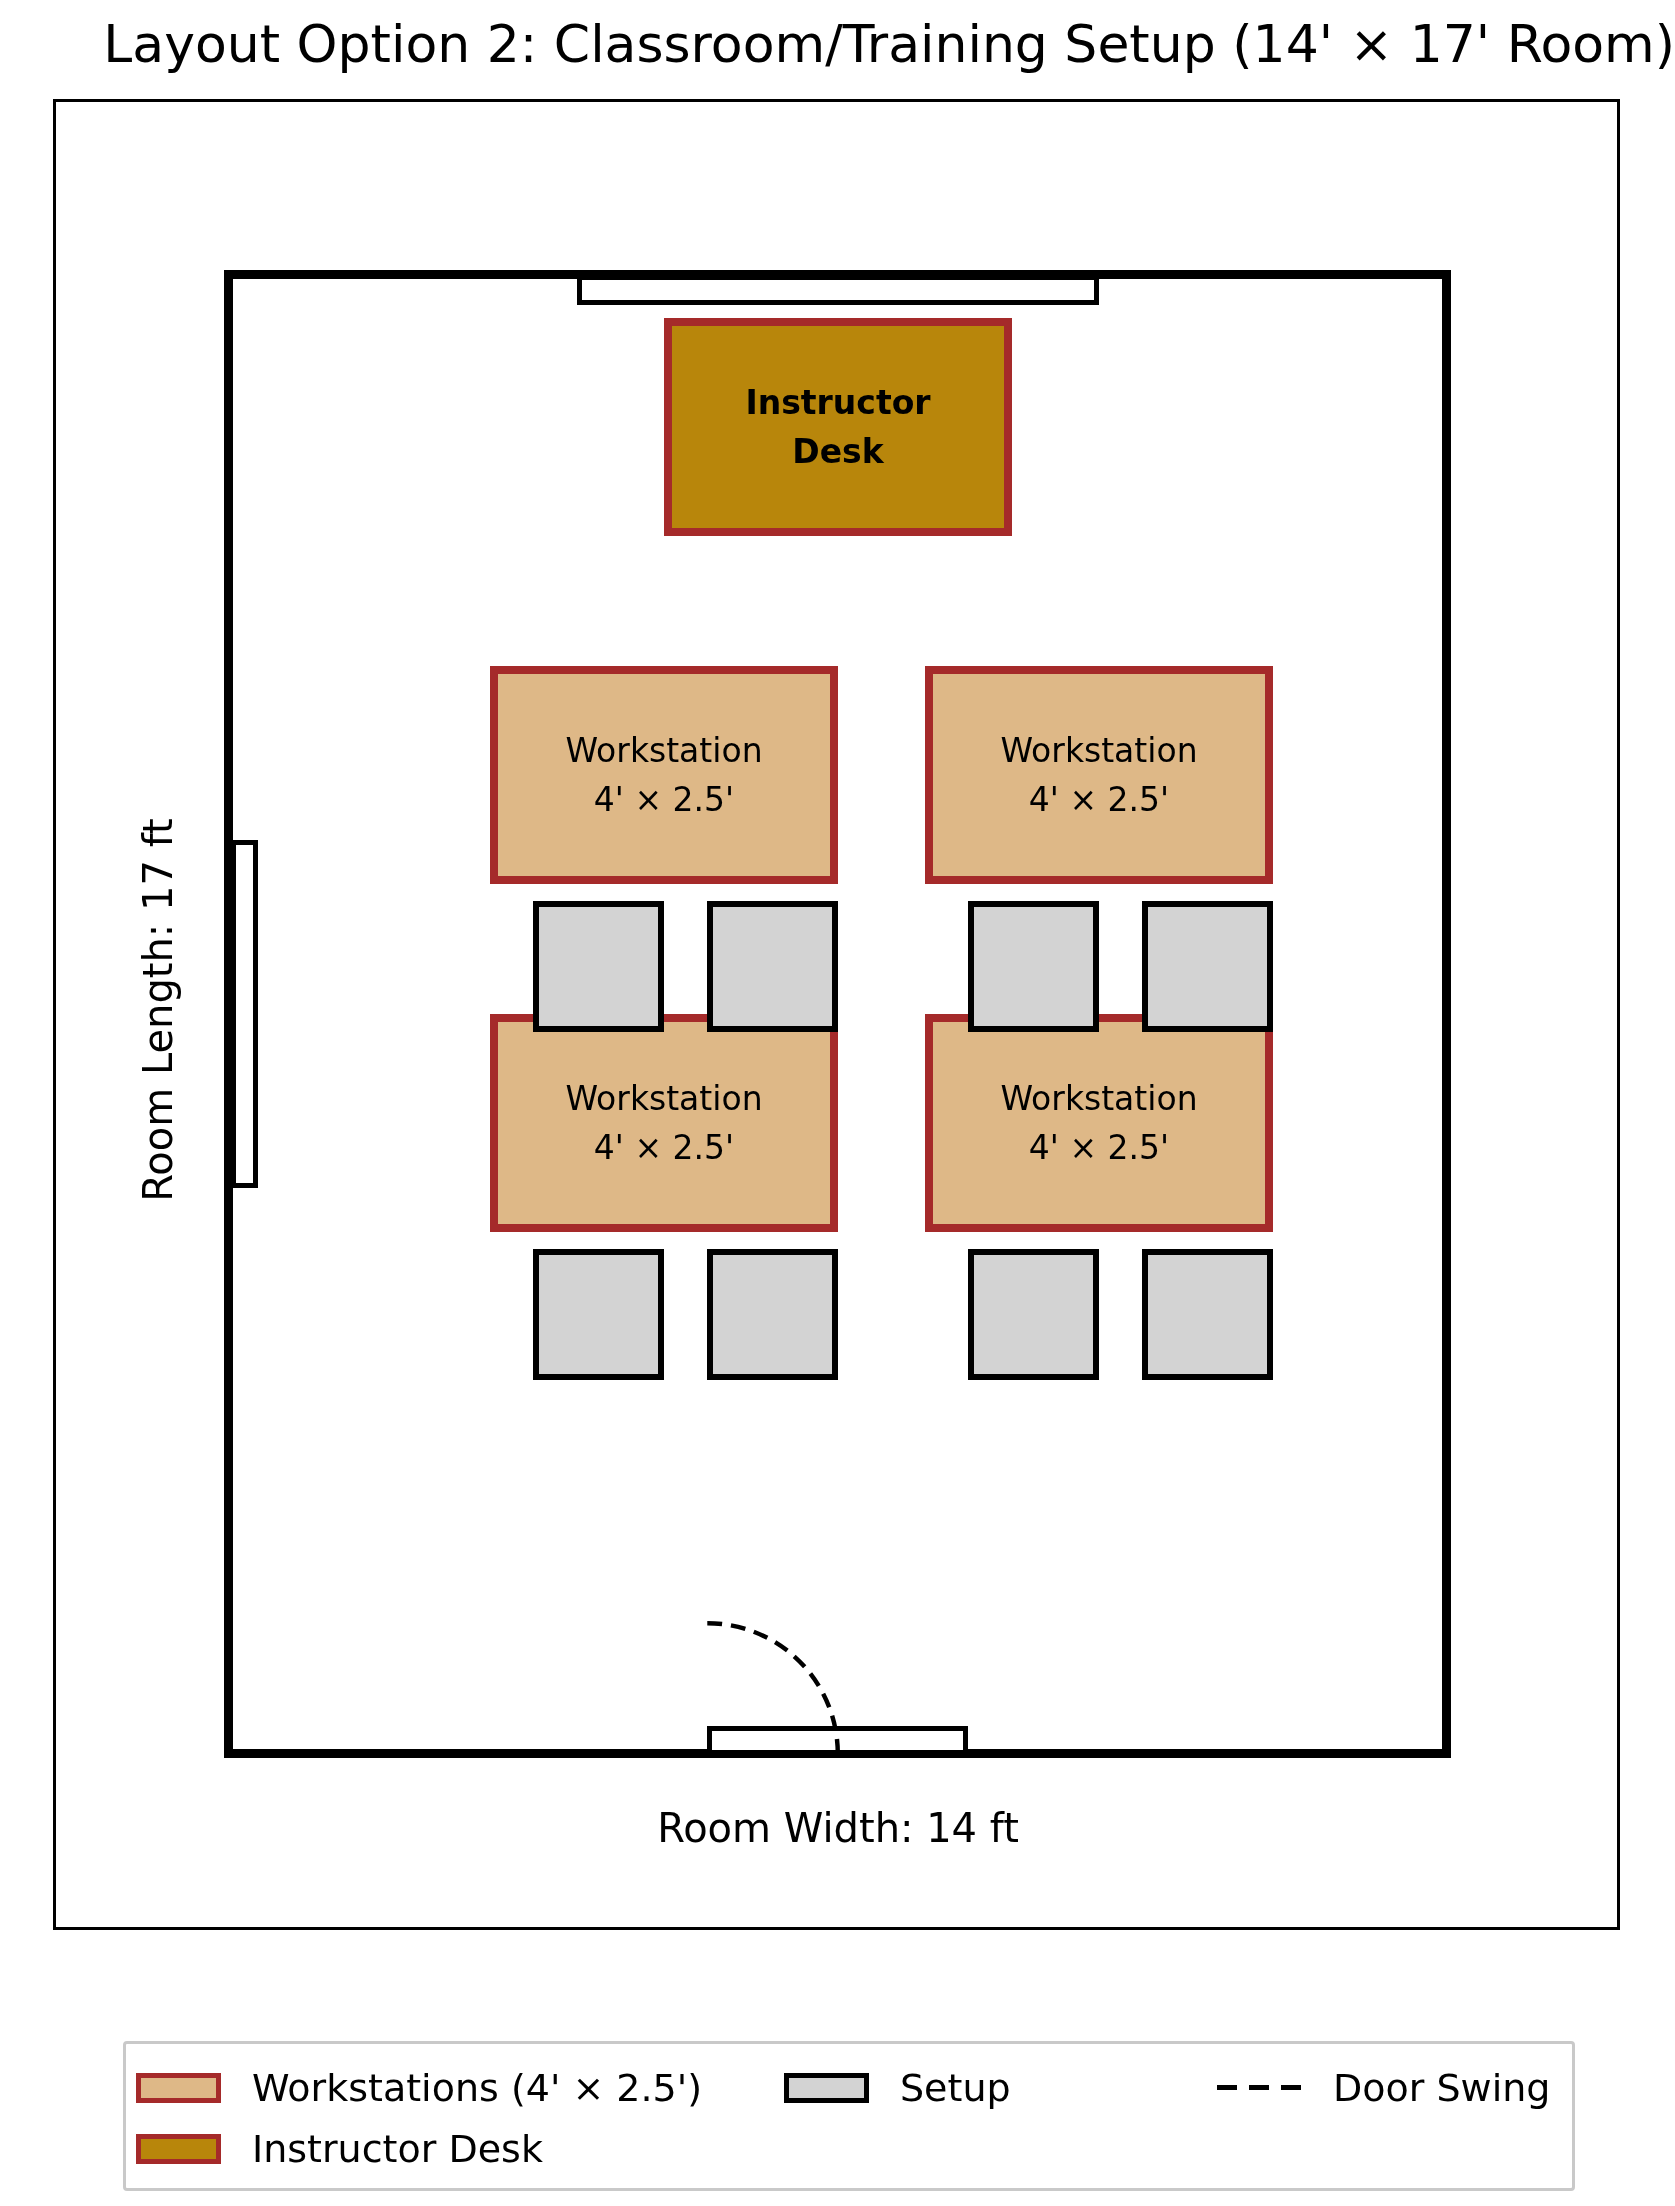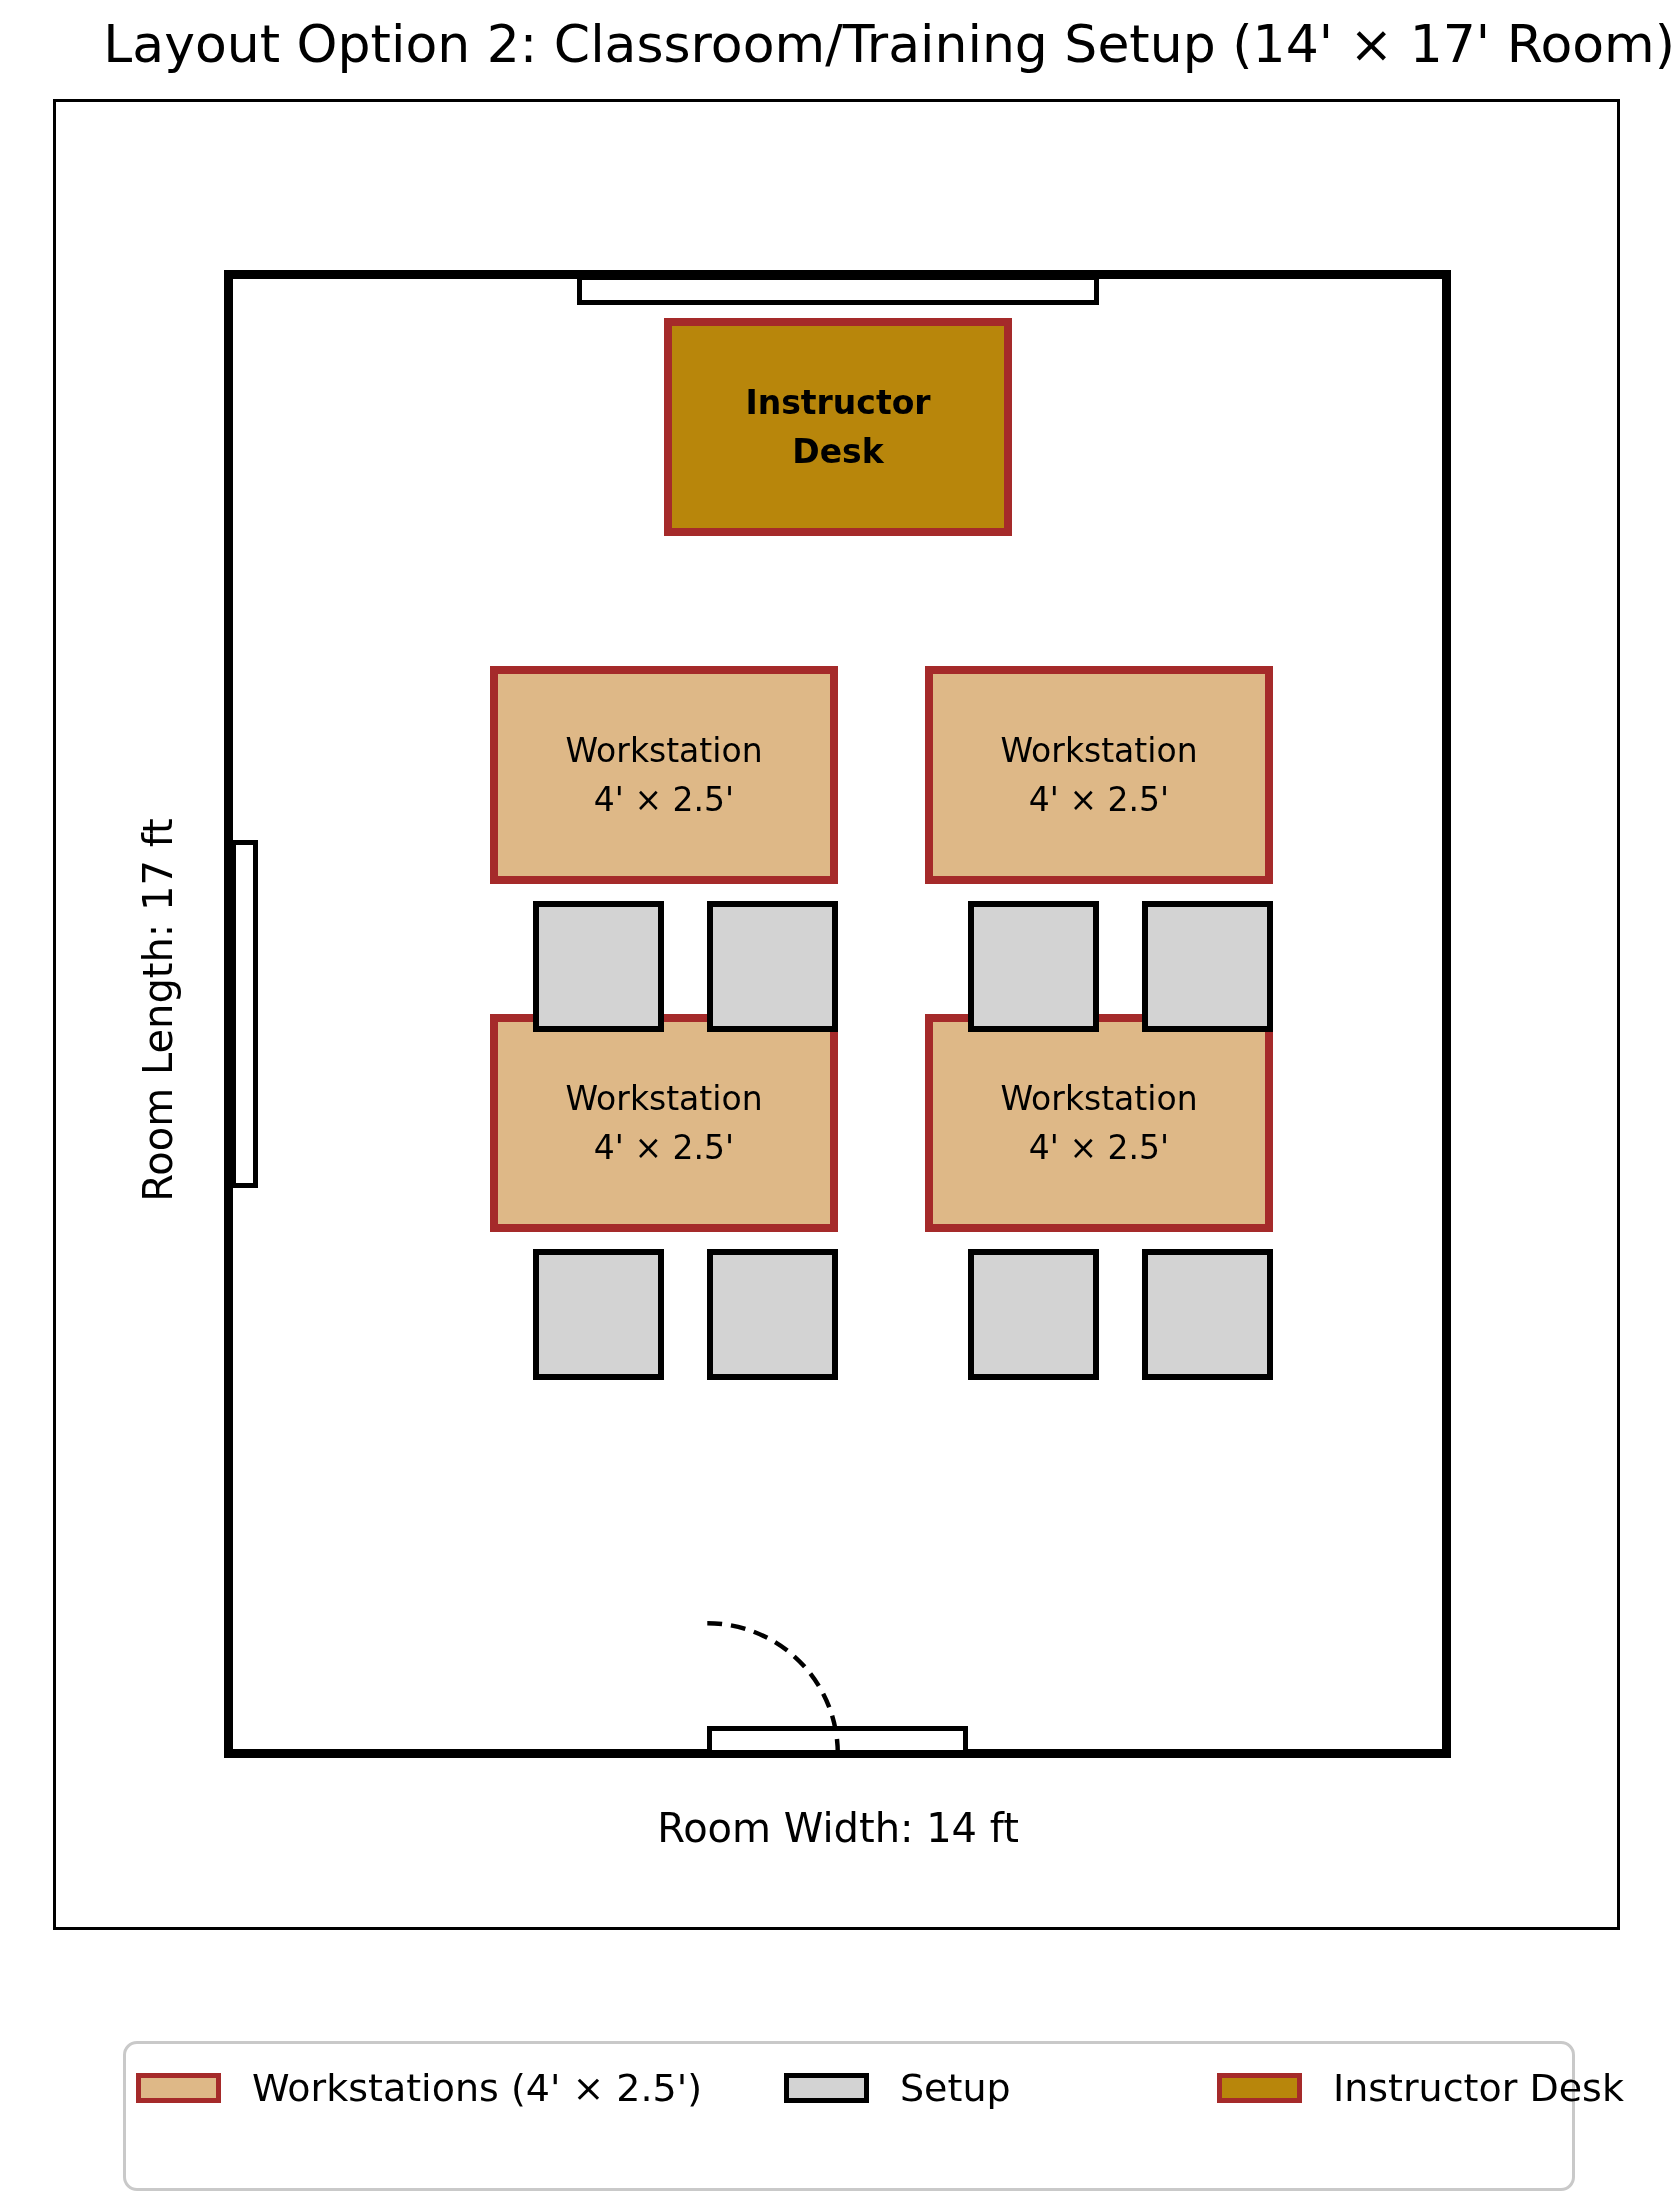--- a/index.html
+++ b/index.html
@@ -24,21 +24,21 @@
     position:absolute;display:flex;align-items:center;justify-content:center;
     text-align:center;font-size:33px;line-height:1.5;white-space:pre-line;
   }
   .chair{position:absolute;border:6px solid #000;}
   svg.arc-layer{position:absolute;left:0;top:0;pointer-events:none;}
   .axis-label{position:absolute;font-size:40px;white-space:nowrap;}
   #room-length-label{left:158px;top:1010px;transform:translate(-50%,-50%) rotate(-90deg);}
   #room-width-label{left:838px;top:1828px;transform:translate(-50%,-50%);}
   .legend{
     position:absolute;left:123px;top:2041px;width:1452px;height:150px;
-    border:3px solid #c9c9c9;border-radius:14px;background:#fff;
+    border:3px solid #c9c9c9;border-radius:4px;background:#fff;
     display:grid;grid-template-columns:648px 433px 1fr;grid-auto-rows:61px;
     padding:13px 0 0 10px;align-content:start;
   }
   .legend-cell{display:flex;align-items:center;gap:31px;}
   .legend-label{font-size:38px;white-space:nowrap;}
   .swatch{width:85px;height:30px;border:5px solid #000;flex:0 0 auto;}
   .swatch.dash{height:5px;border:none;background:repeating-linear-gradient(90deg,#000 0 20px,transparent 20px 32px);}
 </style>
 </head>
 <body>
@@ -81,18 +81,22 @@
 <div class="legend" id="legend">
     <div class="legend-cell">
       <div class="swatch" style="background: rgb(222, 184, 135); border-color: rgb(165, 42, 42);"></div>
       <div class="legend-label">Workstations (4' × 2.5')</div>
     </div>
     <div class="legend-cell">
       <div class="swatch" style="background: rgb(211, 211, 211); border-color: rgb(0, 0, 0);"></div>
       <div class="legend-label">Setup</div>
     </div>
     <div class="legend-cell">
+      <div class="swatch dash"></div>
+      <div class="legend-label">Door Swing</div>
+    </div>
+    <div class="legend-cell">
       <div class="swatch" style="background: rgb(184, 134, 11); border-color: rgb(165, 42, 42);"></div>
       <div class="legend-label">Instructor Desk</div>
     </div>
     <div class="legend-cell"></div>
   </div>
 
 
 </body></html>

